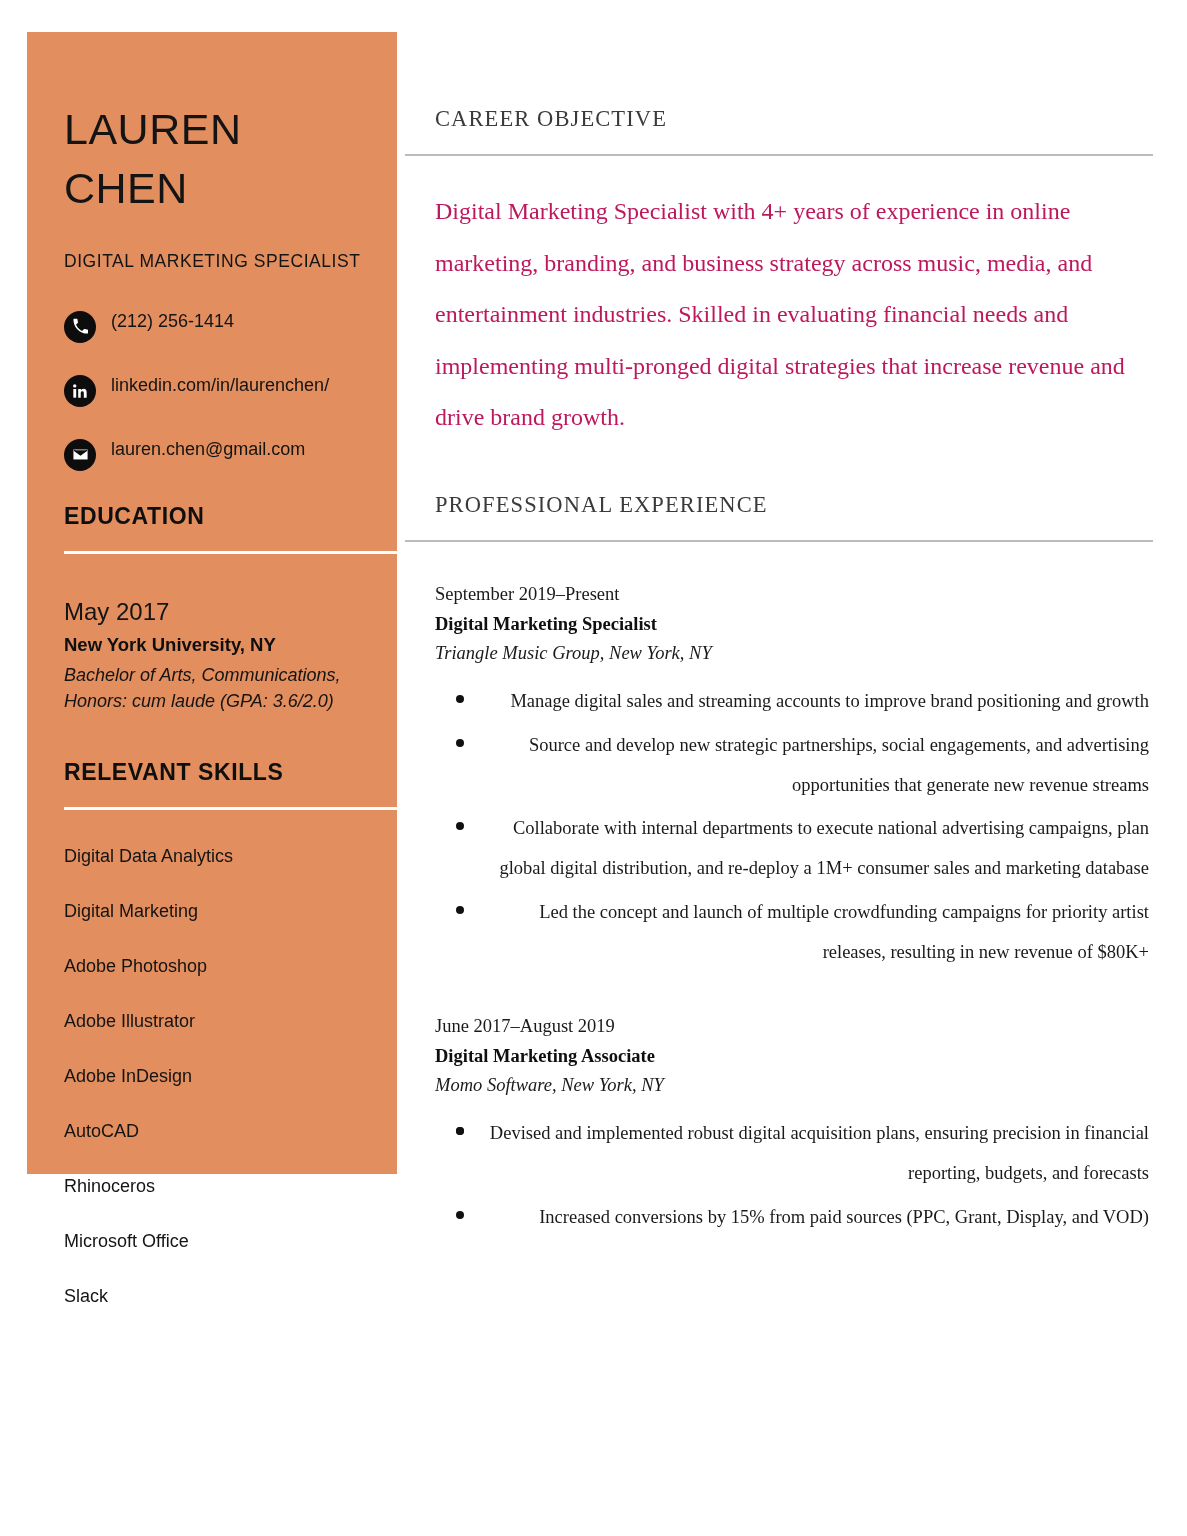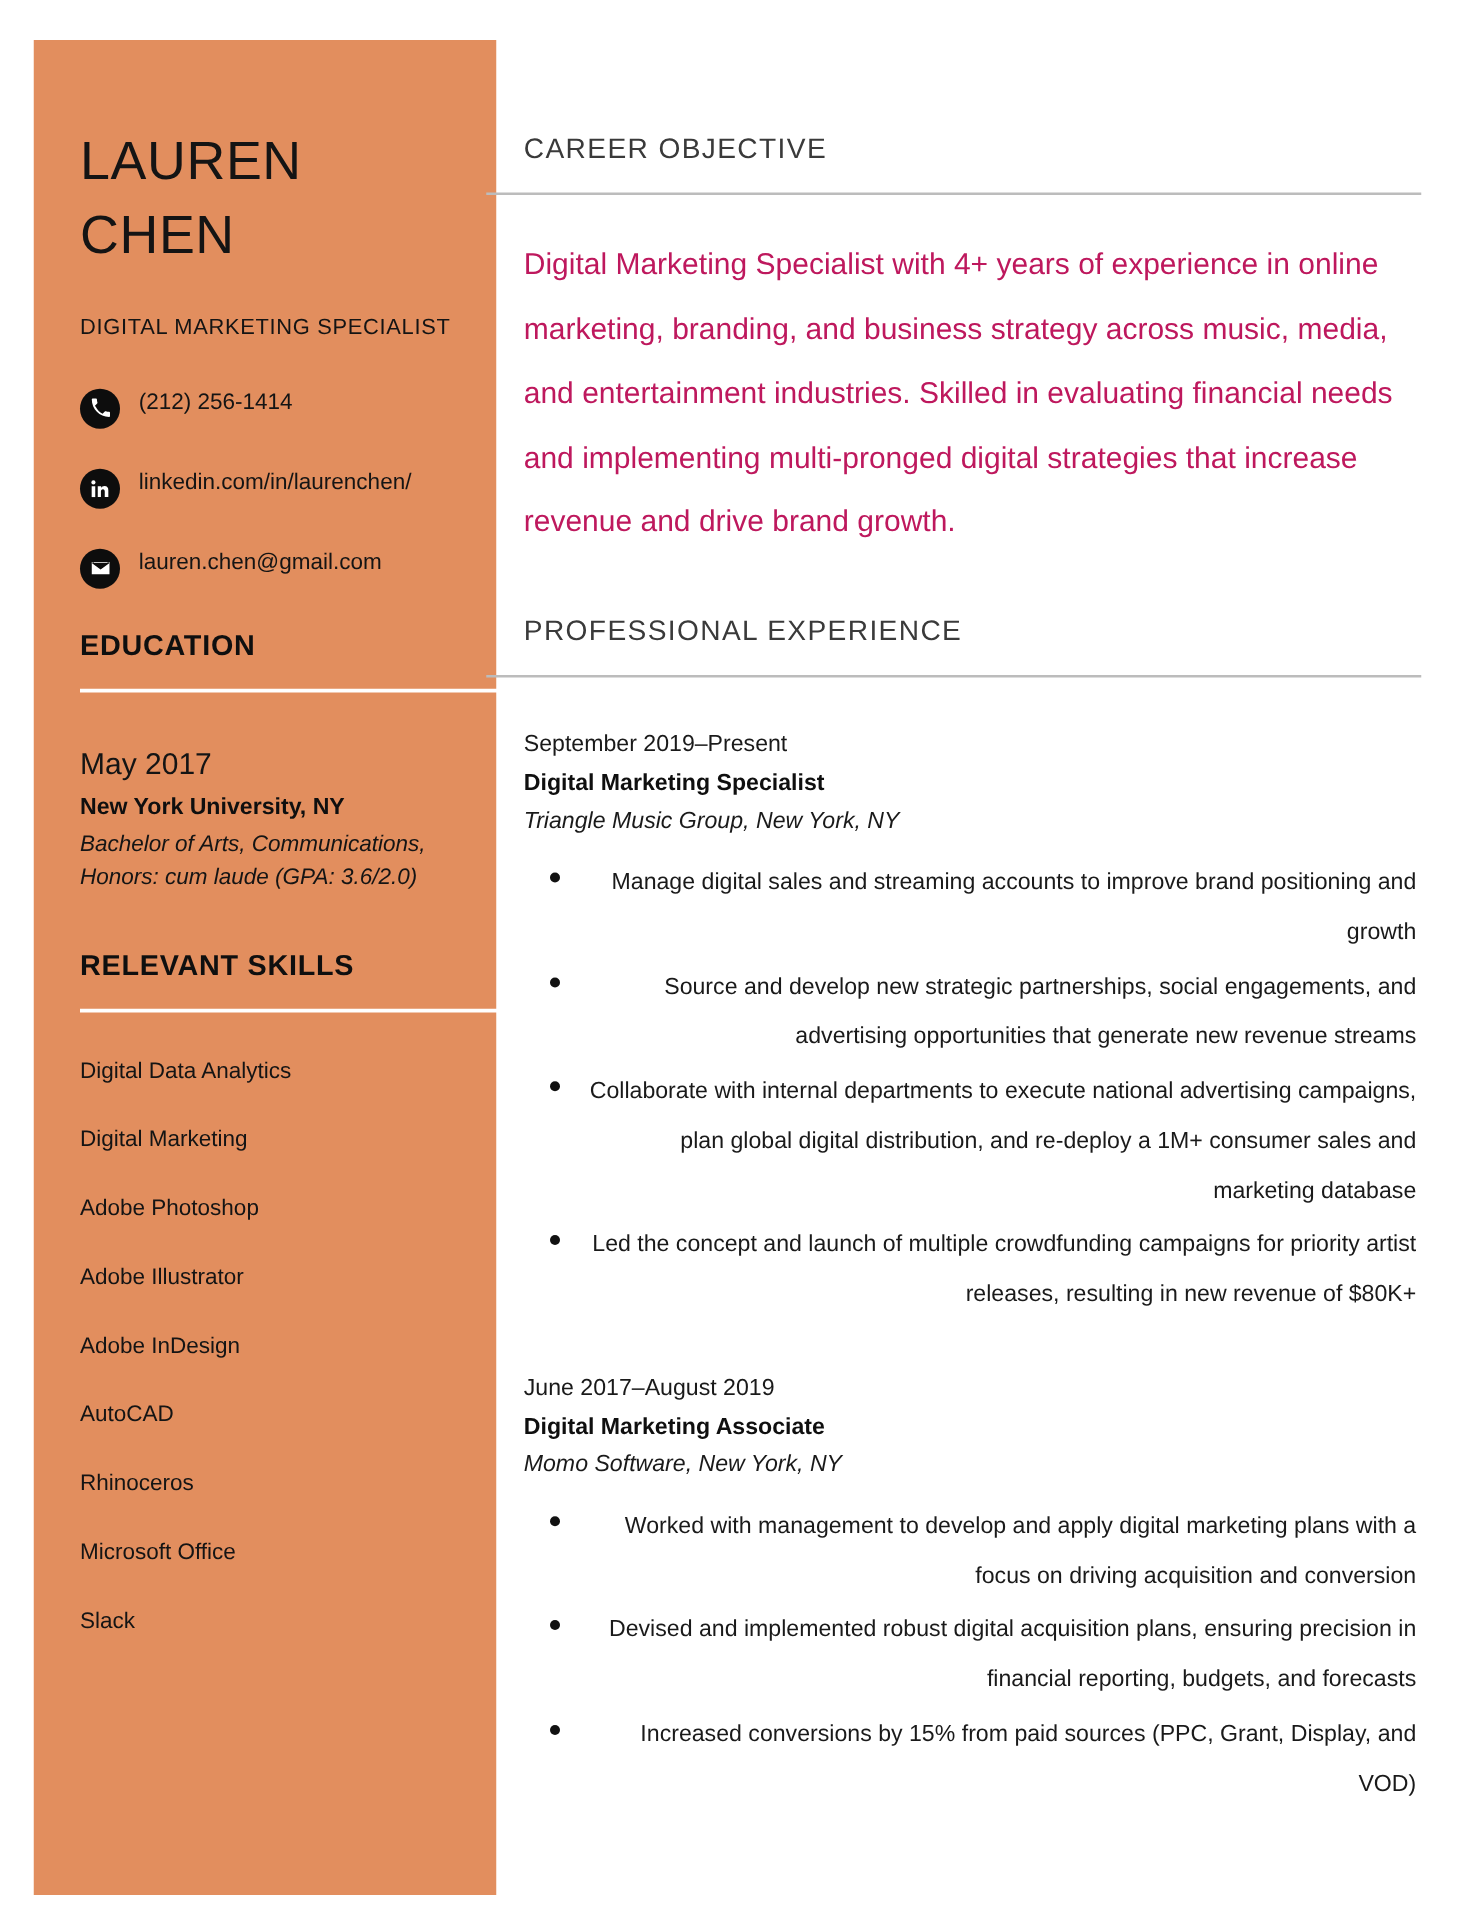--- a/index.html
+++ b/index.html
@@ -24,21 +24,21 @@
     height: 1536px;
     background: #ffffff;
   }
 
   
   .sidebar {
     position: absolute;
     left: 27px;
     top: 32px;
     width: 370px;
-    height: 1484px;
+    height: 1142px;
     background: #e28e5e;
     padding: 0;
   }
 
   .name-block {
     padding: 68px 0 0 37px;
   }
 
   .name-line {
     font-size: 43px;
@@ -129,23 +129,24 @@
   .skills-list { margin-top: 36px; }
   .skill-item {
     font-size: 18px;
     color: #141414;
     margin-bottom: 34px;
   }
 
   
   .main {
     position: absolute;
-    left: 389px;
+    left: 405px;
     top: 32px;
     width: 748px;
+    font-family: Liberation Serif, serif;
   }
 
   .main-heading {
     font-size: 22.5px;
     font-weight: 400;
     letter-spacing: 1.1px;
     color: #3a3a3a;
     text-transform: uppercase;
     margin-left: 30px;
   }
@@ -306,21 +307,21 @@
           <li><span class="dot"></span><span>Collaborate with internal departments to execute national advertising campaigns, plan global digital distribution, and re-deploy a 1M+ consumer sales and marketing database</span></li>
           <li><span class="dot"></span><span>Led the concept and launch of multiple crowdfunding campaigns for priority artist releases, resulting in new revenue of $80K+</span></li>
         </ul>
       </div>
 
       <div class="job" style="margin-top:44px;">
         <div class="job-date">June 2017–August 2019</div>
         <div class="job-role">Digital Marketing Associate</div>
         <div class="job-company">Momo Software, New York, NY</div>
         <ul class="bullets">
-          <li><span class="dot"></span><span>Worked with management to develop and apply digital marketing plans with a focus on driving acquisition and conversion</span></li>
+          <li><span class="dot"></span></li>
           <li><span class="dot"></span><span>Devised and implemented robust digital acquisition plans, ensuring precision in financial reporting, budgets, and forecasts</span></li>
           <li><span class="dot"></span><span>Increased conversions by 15% from paid sources (PPC, Grant, Display, and VOD)</span></li>
         </ul>
       </div>
 
     </section>
 
   </main>
 
 </div>

